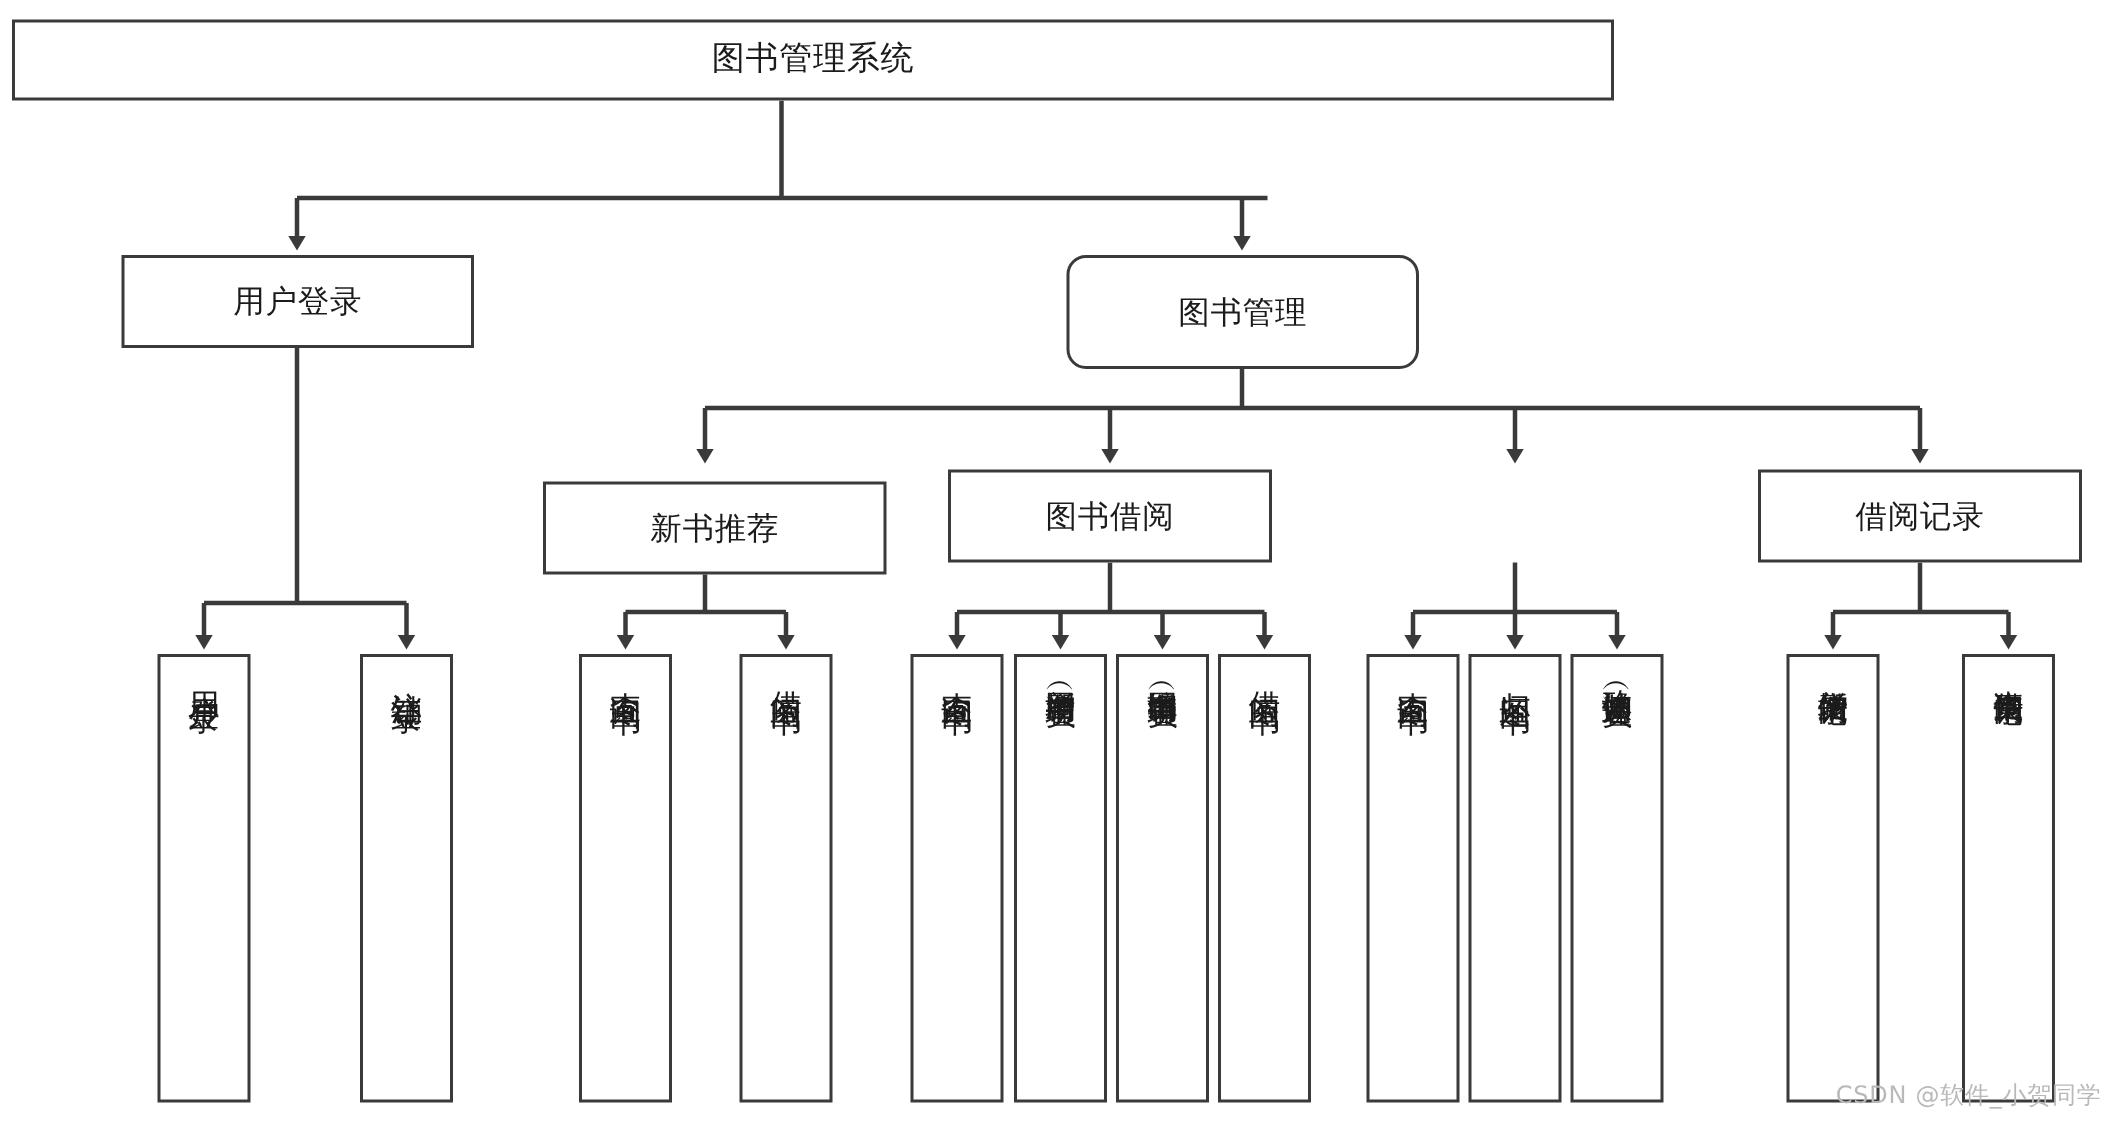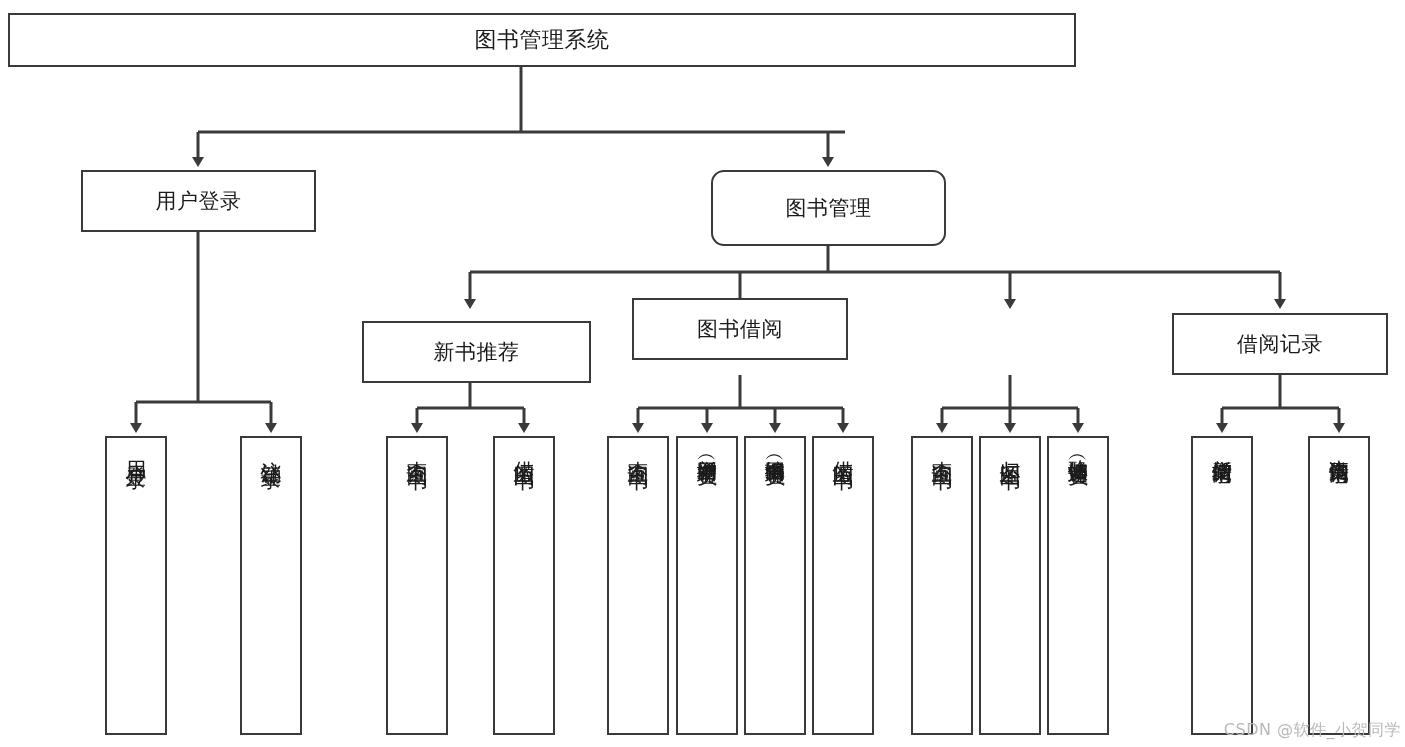--- a/index.html
+++ b/index.html
@@ -144,21 +144,21 @@
   <div class="node h-node" style="left:81px; top:170px; width:235px; height:62px;">
     <span class="node-label">用户登录</span>
   </div>
   <div class="node h-node" style="left:711px; top:170px; width:235px; height:76px;border-radius:13px;">
     <span class="node-label">图书管理</span>
   </div>
 
   <div class="node h-node" style="left:362px; top:321px; width:229px; height:62px;">
     <span class="node-label">新书推荐</span>
   </div>
-  <div class="node h-node" style="left:632px; top:298px; width:216px; height:62px;">
+  <div class="node h-node" style="left:632px; top:313px; width:216px; height:62px;">
     <span class="node-label">图书借阅</span>
   </div>
   <div class="node h-node" style="left:1172px; top:313px; width:216px; height:62px;">
     <span class="node-label">借阅记录</span>
   </div>
 
   <div class="node v-node" style="left:105px; top:436px; width:62px; height:299px;">
     <span class="node-label">用户登录</span>
   </div>
   <div class="node v-node" style="left:240px; top:436px; width:62px; height:299px;">

